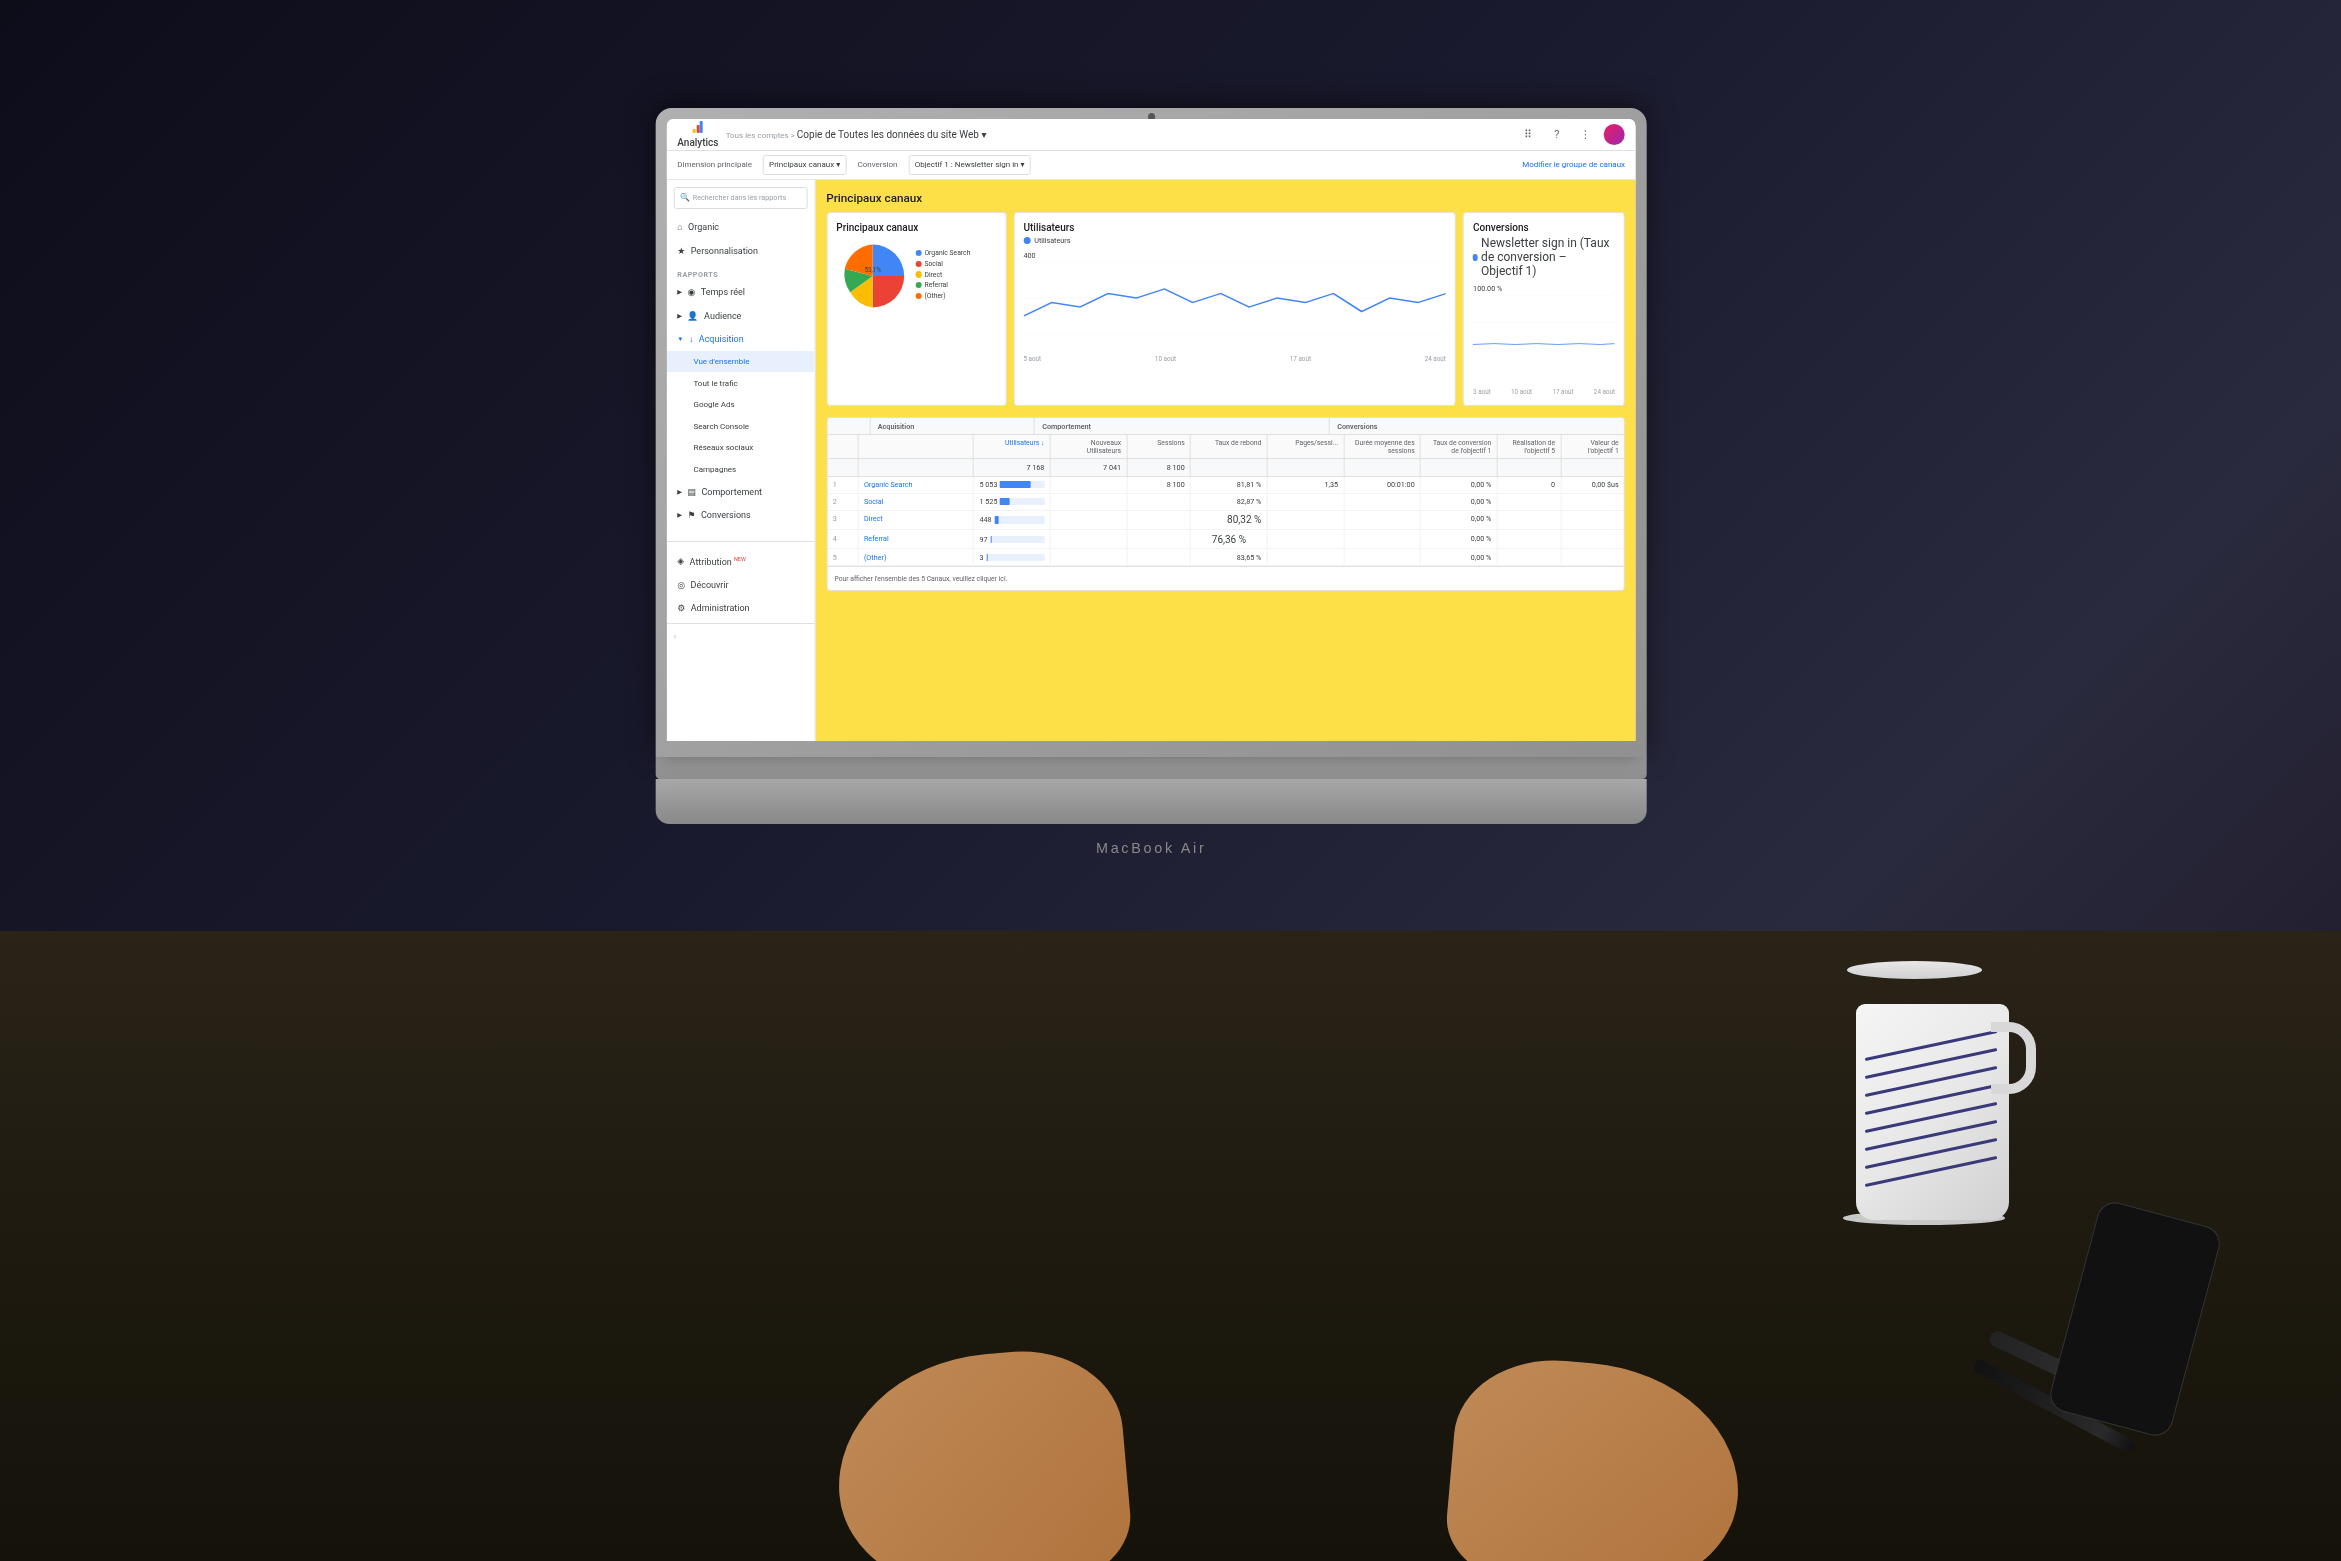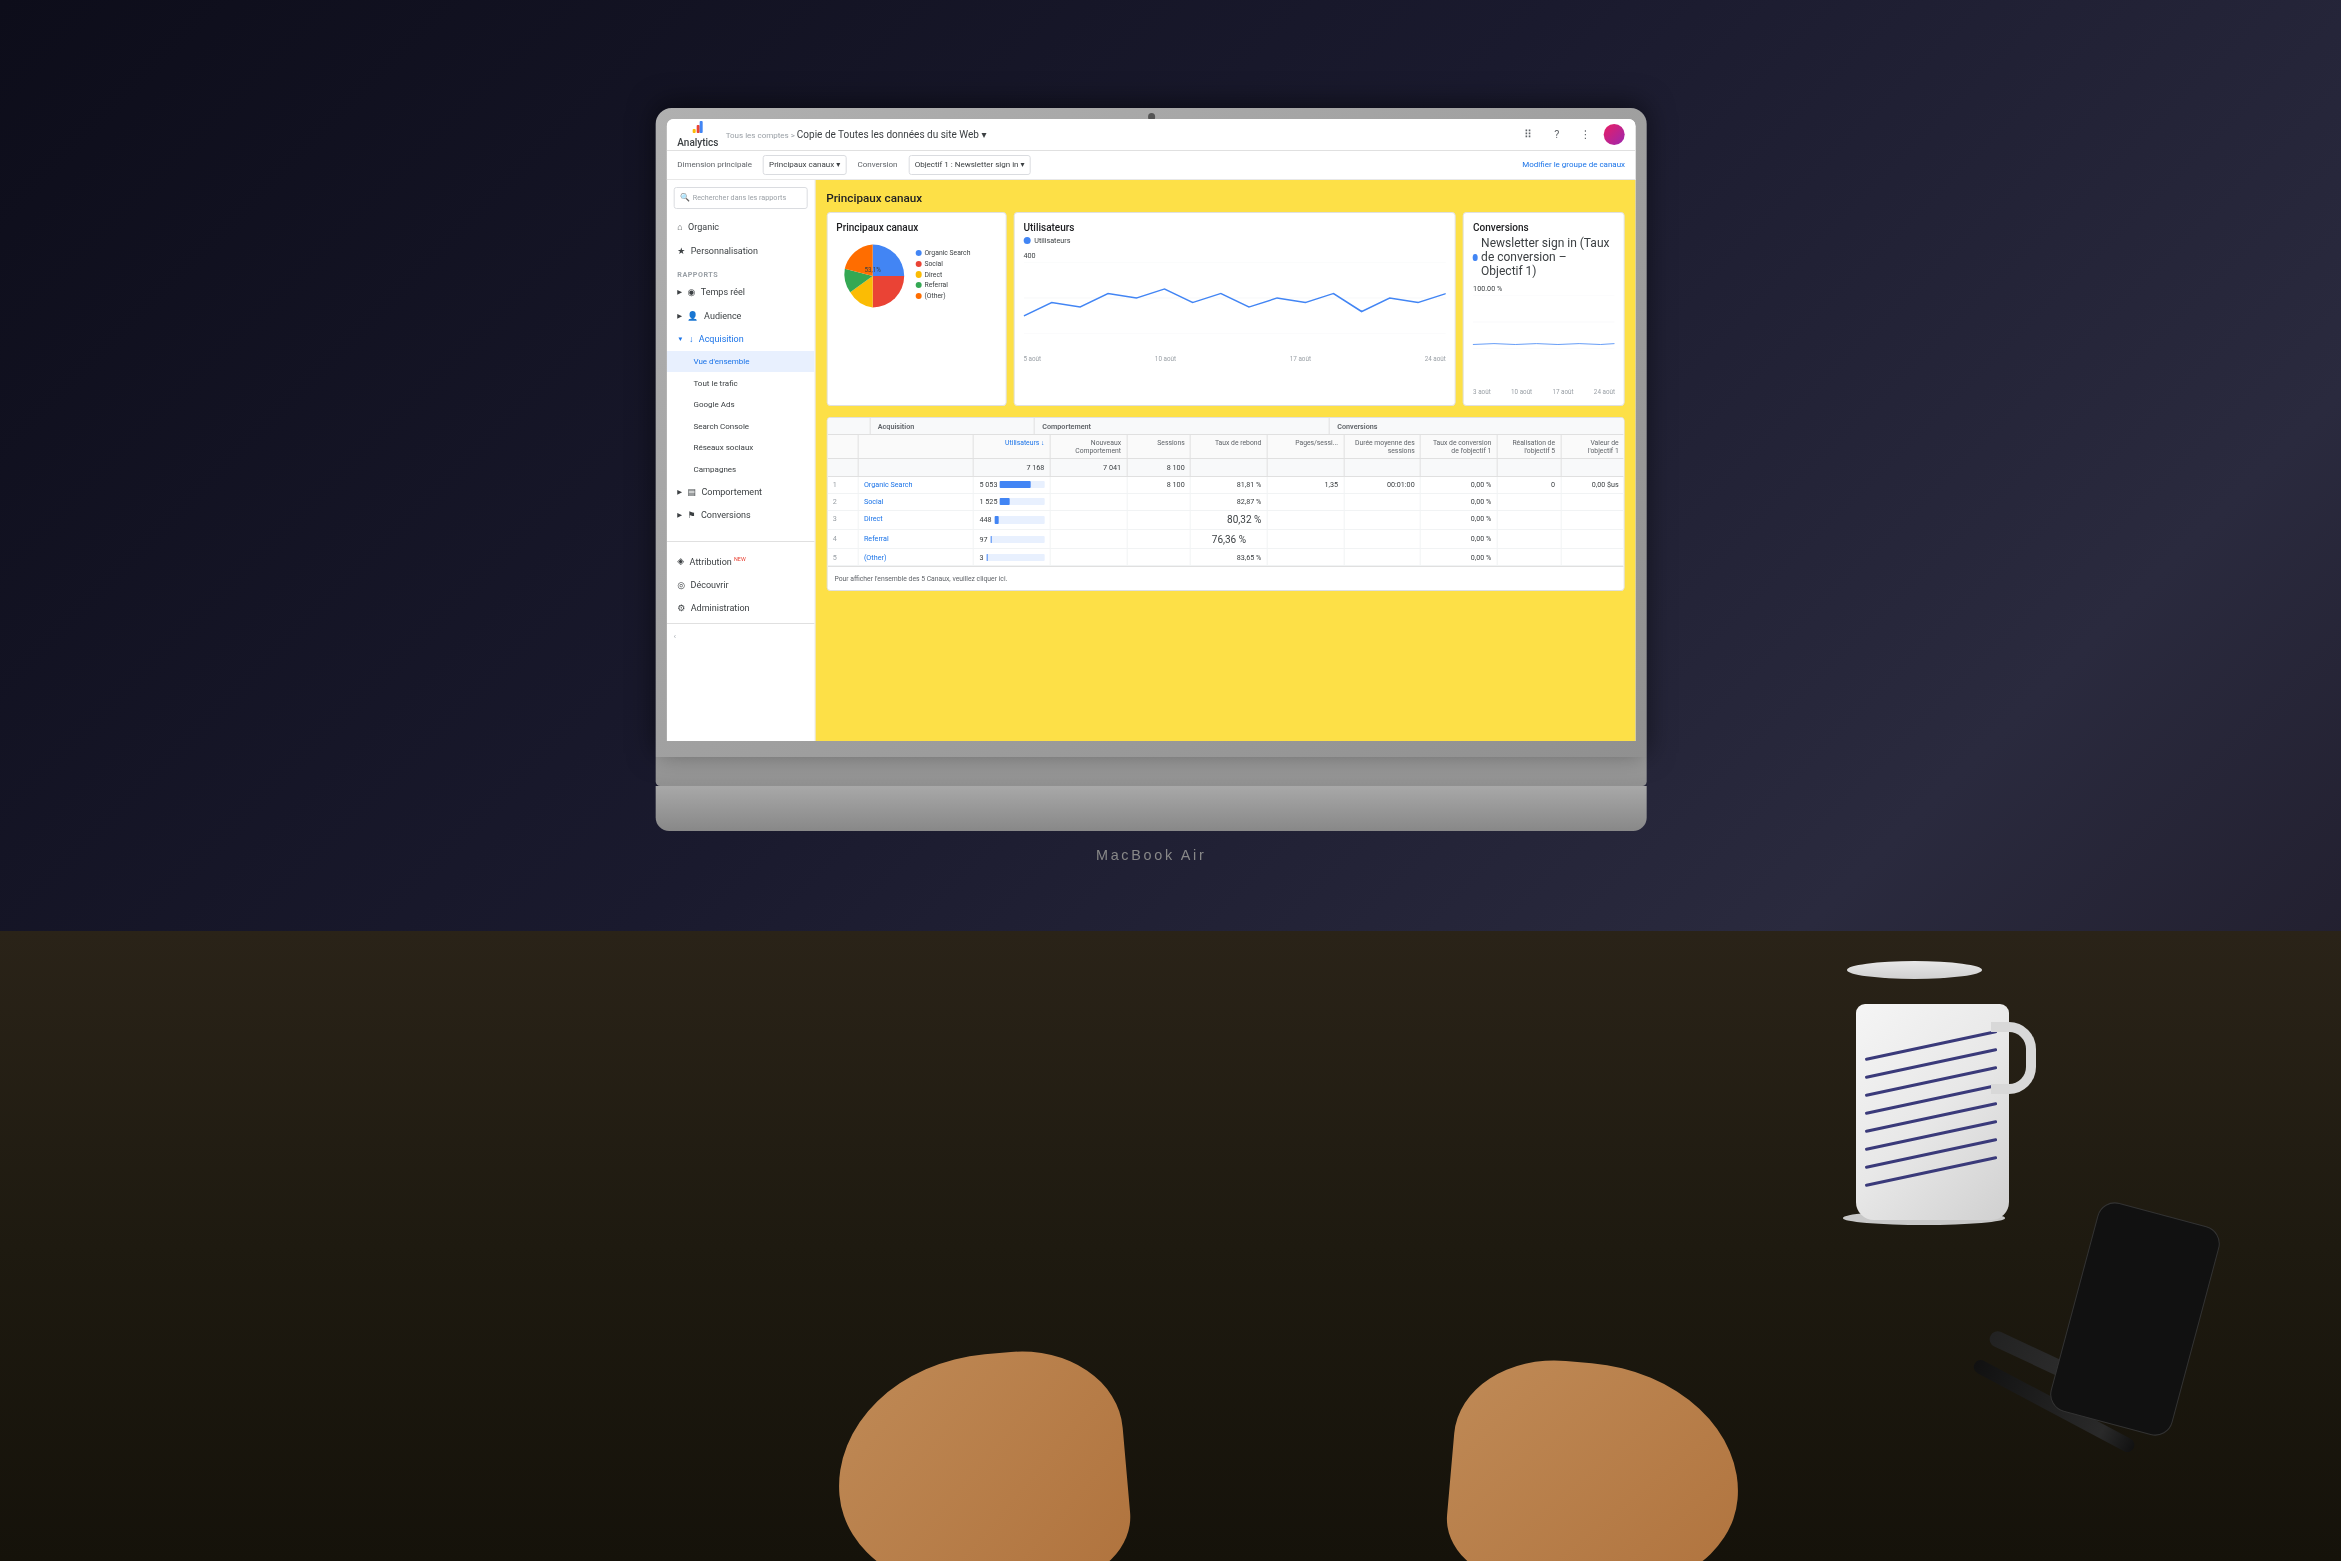--- a/index.html
+++ b/index.html
@@ -158,21 +158,21 @@
       top: 5.4px;
       left: 50%;
       transform: translateX(-50%);
       width: 7.2px;
       height: 7.2px;
       background: #555;
       border-radius: 50%;
     }
     .laptop-base {
       width: 991px;
-      height: 29px;
+      height: 22px;
       background: linear-gradient(180deg, #a0a0a0 0%, #909090 100%);
       border-radius: 0 0 4.5px 4.5px;
     }
     .laptop-brand {
       position: absolute;
       bottom: -31.5px;
       left: 50%;
       transform: translateX(-50%);
       font-size: 14.4px;
       color: #888;
@@ -710,21 +710,21 @@
                 <div style="flex:0.15; padding:3.6px 7.2px; font-size:7.2px; font-weight:600; color:#5f6368; border-right:0.9px solid #e0e0e0;"></div>
                 <div style="flex:0.8; padding:3.6px 7.2px; font-size:7.2px; font-weight:600; color:#5f6368; border-right:0.9px solid #e0e0e0;">Acquisition</div>
                 <div style="flex:1.5; padding:3.6px 7.2px; font-size:7.2px; font-weight:600; color:#5f6368; border-right:0.9px solid #e0e0e0;">Comportement</div>
                 <div style="flex:1.5; padding:3.6px 7.2px; font-size:7.2px; font-weight:600; color:#5f6368;">Conversions</div>
               </div>
 
               <div style="display:flex; border-bottom: 0.9px solid #e0e0e0; background:#fafafa;">
                 <div style="flex:0.15; padding:3.6px 5.4px; font-size:6.8px; color:#5f6368; border-right:0.9px solid #e0e0e0;"></div>
                 <div style="flex:0.8; padding:3.6px 5.4px; font-size:6.8px; color:#5f6368; border-right:0.9px solid #e0e0e0;"></div>
                 <div style="flex:0.5; padding:3.6px 5.4px; font-size:6.8px; color:#1a73e8; border-right:0.9px solid #e0e0e0; text-align:right;">Utilisateurs ↓</div>
-                <div style="flex:0.5; padding:3.6px 5.4px; font-size:6.8px; color:#5f6368; border-right:0.9px solid #e0e0e0; text-align:right;">Nouveaux Comportement</div>
+                <div style="flex:0.5; padding:3.6px 5.4px; font-size:6.8px; color:#5f6368; border-right:0.9px solid #e0e0e0; text-align:right;">Nouveaux Utilisateurs</div>
                 <div style="flex:0.4; padding:3.6px 5.4px; font-size:6.8px; color:#5f6368; border-right:0.9px solid #e0e0e0; text-align:right;">Sessions</div>
                 <div style="flex:0.5; padding:3.6px 5.4px; font-size:6.8px; color:#5f6368; border-right:0.9px solid #e0e0e0; text-align:right;">Taux de rebond</div>
                 <div style="flex:0.5; padding:3.6px 5.4px; font-size:6.8px; color:#5f6368; border-right:0.9px solid #e0e0e0; text-align:right;">Pages/sessi...</div>
                 <div style="flex:0.5; padding:3.6px 5.4px; font-size:6.8px; color:#5f6368; border-right:0.9px solid #e0e0e0; text-align:right;">Durée moyenne des sessions</div>
                 <div style="flex:0.5; padding:3.6px 5.4px; font-size:6.8px; color:#5f6368; border-right:0.9px solid #e0e0e0; text-align:right;">Taux de conversion de l'objectif 1</div>
                 <div style="flex:0.4; padding:3.6px 5.4px; font-size:6.8px; color:#5f6368; border-right:0.9px solid #e0e0e0; text-align:right;">Réalisation de l'objectif 5</div>
                 <div style="flex:0.4; padding:3.6px 5.4px; font-size:6.8px; color:#5f6368; text-align:right;">Valeur de l'objectif 1</div>
               </div>
 
               <div style="display:flex; border-bottom: 1.8px solid #e0e0e0; background:#f8f9fa;">

